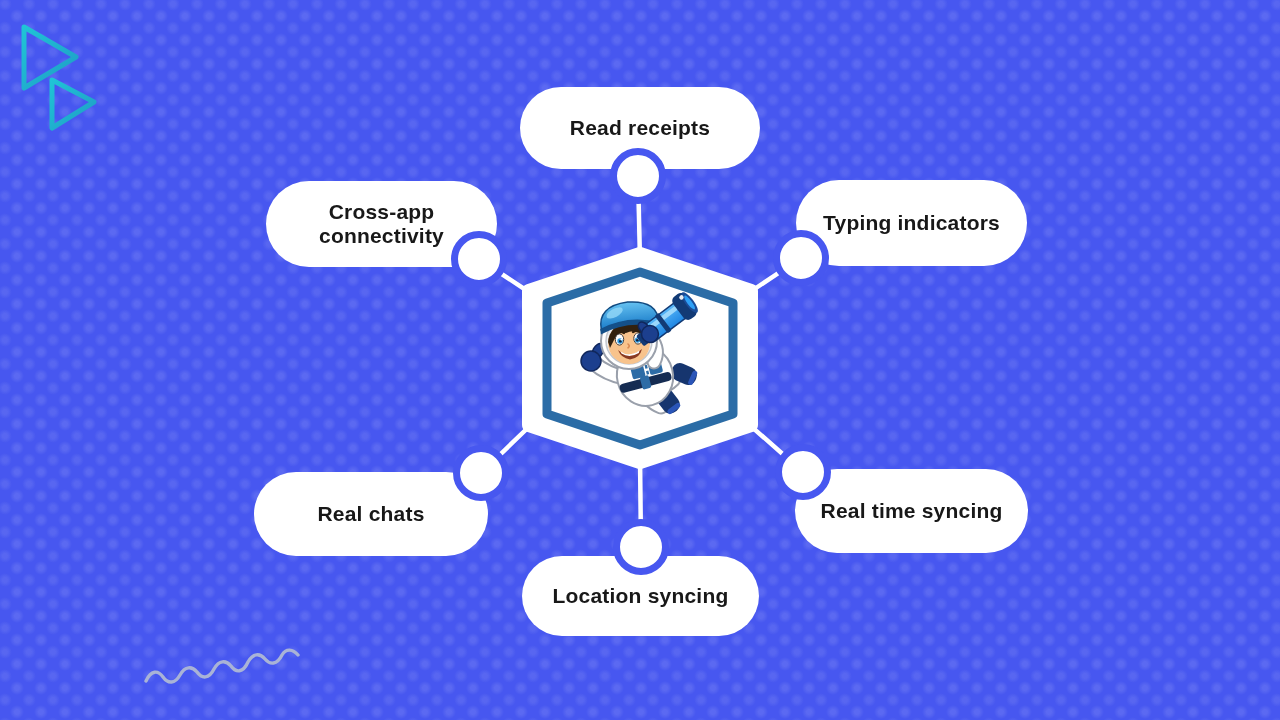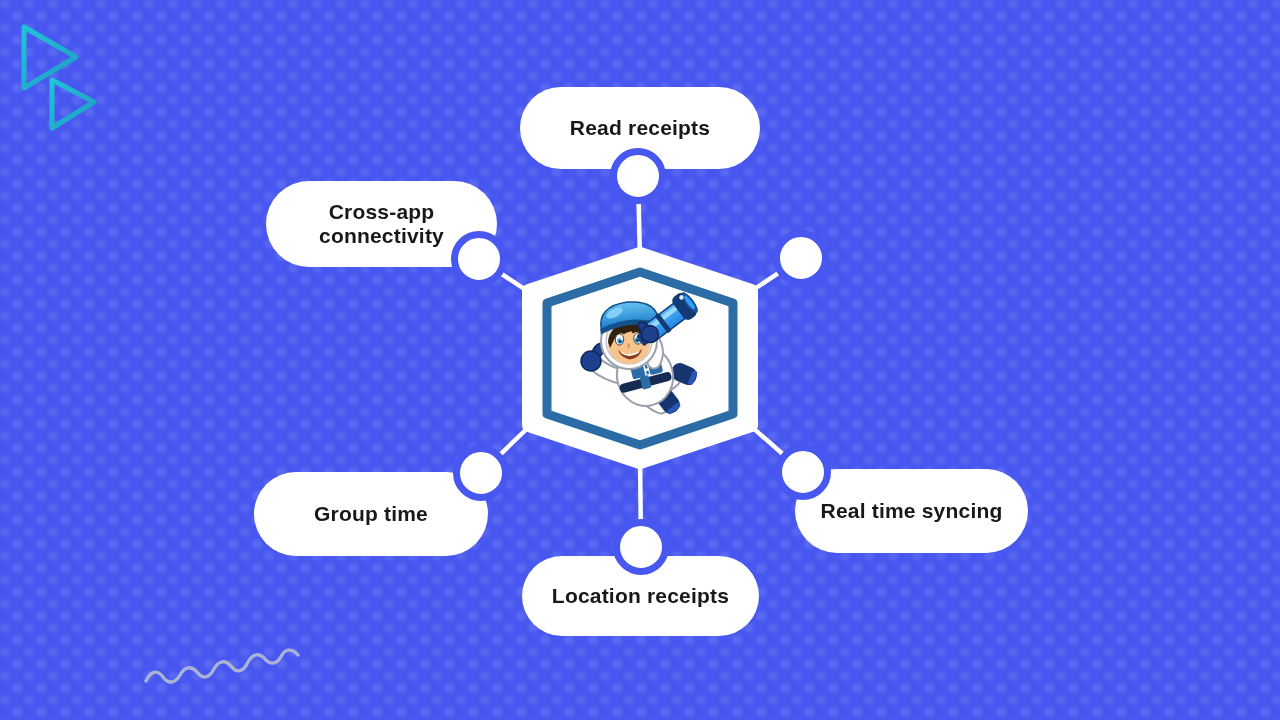--- a/index.html
+++ b/index.html
@@ -170,31 +170,34 @@
         <ellipse cx="644" cy="328" rx="4.5" ry="7" fill="#1c3f8e" stroke="#10275c" stroke-width="1.5" transform="rotate(-42 644 328)"></ellipse>
         <circle cx="650" cy="334" r="8.5" fill="#1c3f8e" stroke="#10275c" stroke-width="1.5"></circle>
       </g>
     </g>
   </svg>
 
   <div class="pill" style="left:520px;top:87px;width:240px;height:82px;">
     <span>Read receipts</span>
   </div>
 
+  <div class="pill" style="left:796px;top:180px;width:231px;height:86px;">
+    <span>Typing indicators</span>
+  </div>
 
   <div class="pill" style="left:795px;top:469px;width:233px;height:84px;text-align:center;">
     <span>Real time syncing</span>
   </div>
 
   <div class="pill" style="left:522px;top:556px;width:237px;height:80px;">
-    <span>Location receipts</span>
+    <span>Location syncing</span>
   </div>
 
   <div class="pill" style="left:254px;top:472px;width:234px;height:84px;">
-    <span>Group time</span>
+    <span>Real chats</span>
   </div>
 
   <div class="pill" style="left:266px;top:181px;width:231px;height:86px;">
     <span>Cross-app connectivity</span>
   </div>
 
   <div class="node-dot" style="left:610px;top:148px;"></div>
   <div class="node-dot" style="left:773px;top:230px;"></div>
   <div class="node-dot" style="left:775px;top:444px;"></div>
   <div class="node-dot" style="left:613px;top:519px;"></div>

